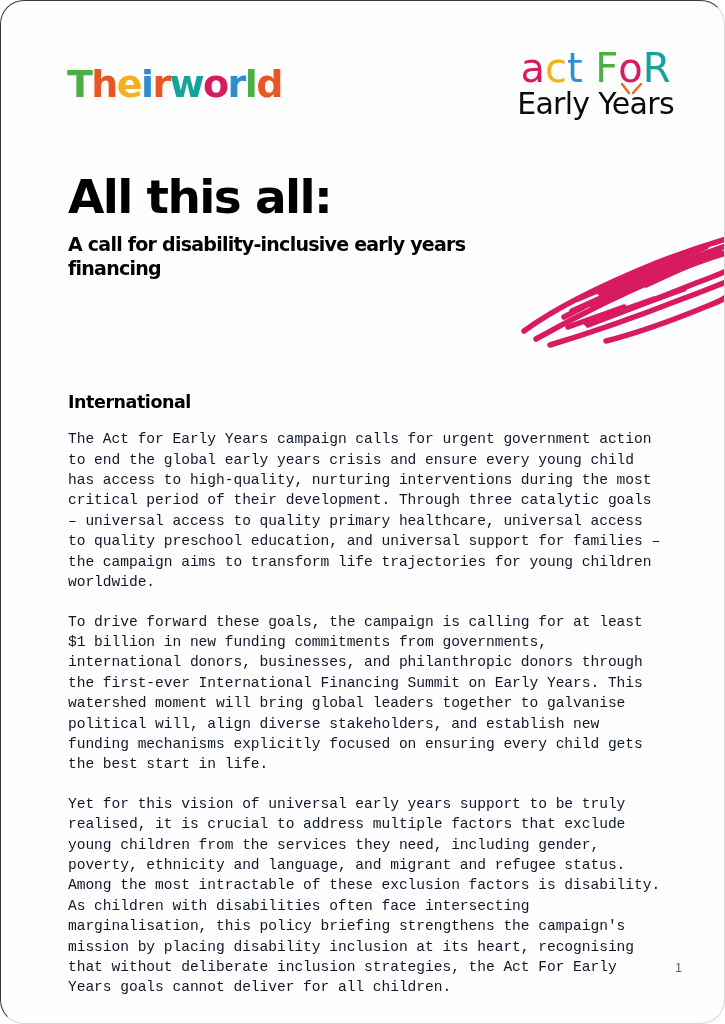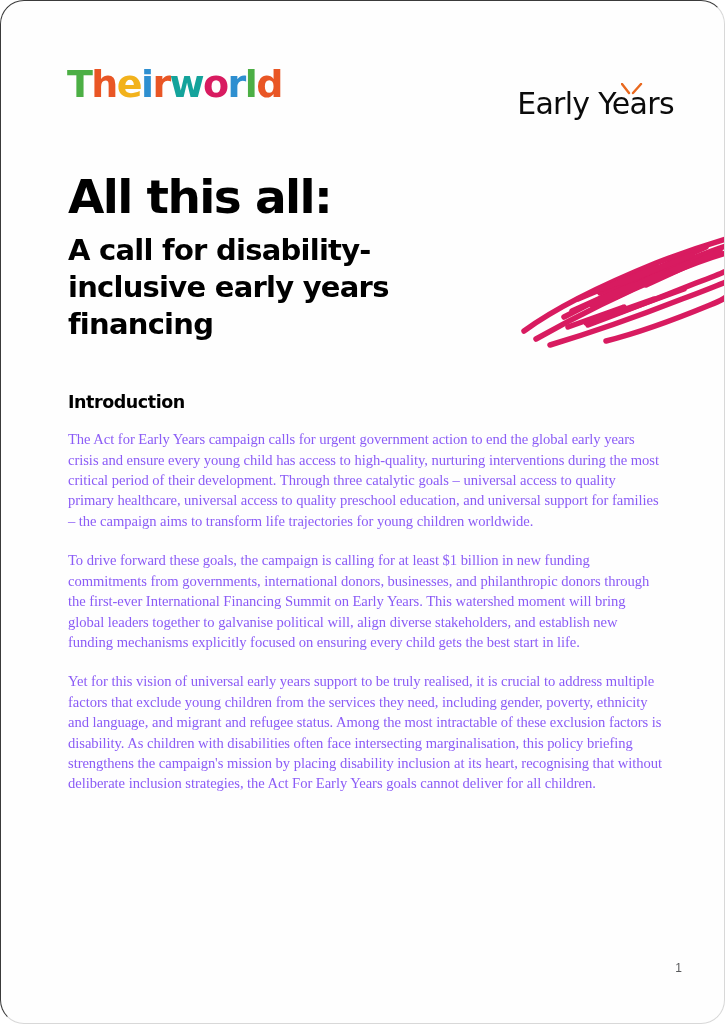--- a/index.html
+++ b/index.html
@@ -109,21 +109,21 @@
     font-size: 47px;
     letter-spacing: -1.6px;
     color: #000000;
     line-height: 1.04;
     margin: 0;
     white-space: nowrap;
   }
   .doc-subtitle {
     font-family: "DejaVu Sans", sans-serif;
     font-weight: bold;
-    font-size: 29px;
+    font-size: 19px;
     letter-spacing: -0.75px;
     color: #000000;
     line-height: 1.28;
     margin: 10px 0 0 0;
     max-width: 400px;
   }
 
   
   .content {
     position: absolute;
@@ -134,24 +134,24 @@
   .section-heading {
     font-family: "DejaVu Sans", sans-serif;
     font-weight: bold;
     font-size: 17.5px;
     letter-spacing: -0.45px;
     color: #000000;
     margin: 0 0 17px 0;
     line-height: 1.1;
   }
   .body-para {
-    font-family: Liberation Serif, serif;
+    font-family: Liberation Mono, monospace;
     font-size: 14.6px;
     line-height: 20.4px;
-    color: #8b5cf6;
+    color: #0f172a;
     margin: 0 0 19px 0;
     letter-spacing: -0.05px;
   }
   .body-para:last-child { margin-bottom: 0; }
 
   
   .page-number {
     position: absolute;
     right: 42px;
     bottom: 48px;
@@ -161,20 +161,21 @@
   }
 </style>
 </head>
 <body>
 
 <div class="page">
 
   <div class="theirworld-logo"><span style="color: rgb(76, 175, 69);">T</span><span style="color: rgb(233, 86, 37);">h</span><span style="color: rgb(242, 178, 28);">e</span><span style="color: rgb(46, 143, 208);">i</span><span style="color: rgb(233, 86, 37);">r</span><span style="color: rgb(20, 163, 155);">w</span><span style="color: rgb(216, 27, 96);">o</span><span style="color: rgb(46, 143, 208);">r</span><span style="color: rgb(76, 175, 69);">l</span><span style="color: rgb(233, 86, 37);">d</span></div>
 
   <div class="afey-logo">
+    <div class="afey-script"><span style="color: rgb(216, 27, 96);">a</span><span style="color: rgb(242, 178, 28);">c</span><span style="color: rgb(46, 143, 208);">t</span><span style="color: rgb(0, 0, 0);">&nbsp;</span><span style="color: rgb(76, 175, 69);">F</span><span style="color: rgb(216, 27, 96);">o</span><span style="color: rgb(20, 163, 155);">R</span></div>
     <svg class="afey-accent" viewBox="0 0 22 12">
       <path d="M1 1 L8 10" stroke="#E9691F" stroke-width="2.4" stroke-linecap="round" fill="none"></path>
       <path d="M20 1 L12 10" stroke="#E9691F" stroke-width="2.4" stroke-linecap="round" fill="none"></path>
     </svg>
     <div class="afey-early-years">Early Years</div>
   </div>
 
   <svg class="scribble" viewBox="0 0 220 140">
     <g fill="none" stroke="#D81B60" stroke-width="5.5" stroke-linecap="round" stroke-linejoin="round">
       <path d="M18 118 C48 96, 96 72, 150 50 C176 40, 200 32, 220 26"></path>
@@ -189,21 +190,21 @@
       <path d="M62 114 L118 94 L80 110 L148 86 L112 100 L178 76"></path>
     </g>
   </svg>
 
   <div class="title-block">
     <h1 class="doc-title">All this all:</h1>
     <h2 class="doc-subtitle">A call for disability-inclusive early years financing</h2>
   </div>
 
   <div class="content">
-    <h3 class="section-heading">Introduction</h3>
+    <h3 class="section-heading">International</h3>
     <p class="body-para">The Act for Early Years campaign calls for urgent government action to end the global early years crisis and ensure every young child has access to high-quality, nurturing interventions during the most critical period of their development. Through three catalytic goals – universal access to quality primary healthcare, universal access to quality preschool education, and universal support for families – the campaign aims to transform life trajectories for young children worldwide.</p>
     <p class="body-para">To drive forward these goals, the campaign is calling for at least $1 billion in new funding commitments from governments, international donors, businesses, and philanthropic donors through the first-ever International Financing Summit on Early Years. This watershed moment will bring global leaders together to galvanise political will, align diverse stakeholders, and establish new funding mechanisms explicitly focused on ensuring every child gets the best start in life.</p>
     <p class="body-para">Yet for this vision of universal early years support to be truly realised, it is crucial to address multiple factors that exclude young children from the services they need, including gender, poverty, ethnicity and language, and migrant and refugee status. Among the most intractable of these exclusion factors is disability. As children with disabilities often face intersecting marginalisation, this policy briefing strengthens the campaign's mission by placing disability inclusion at its heart, recognising that without deliberate inclusion strategies, the Act For Early Years goals cannot deliver for all children.</p>
   </div>
 
   <div class="page-number">1</div>
 
 </div>
 
 </body></html>

